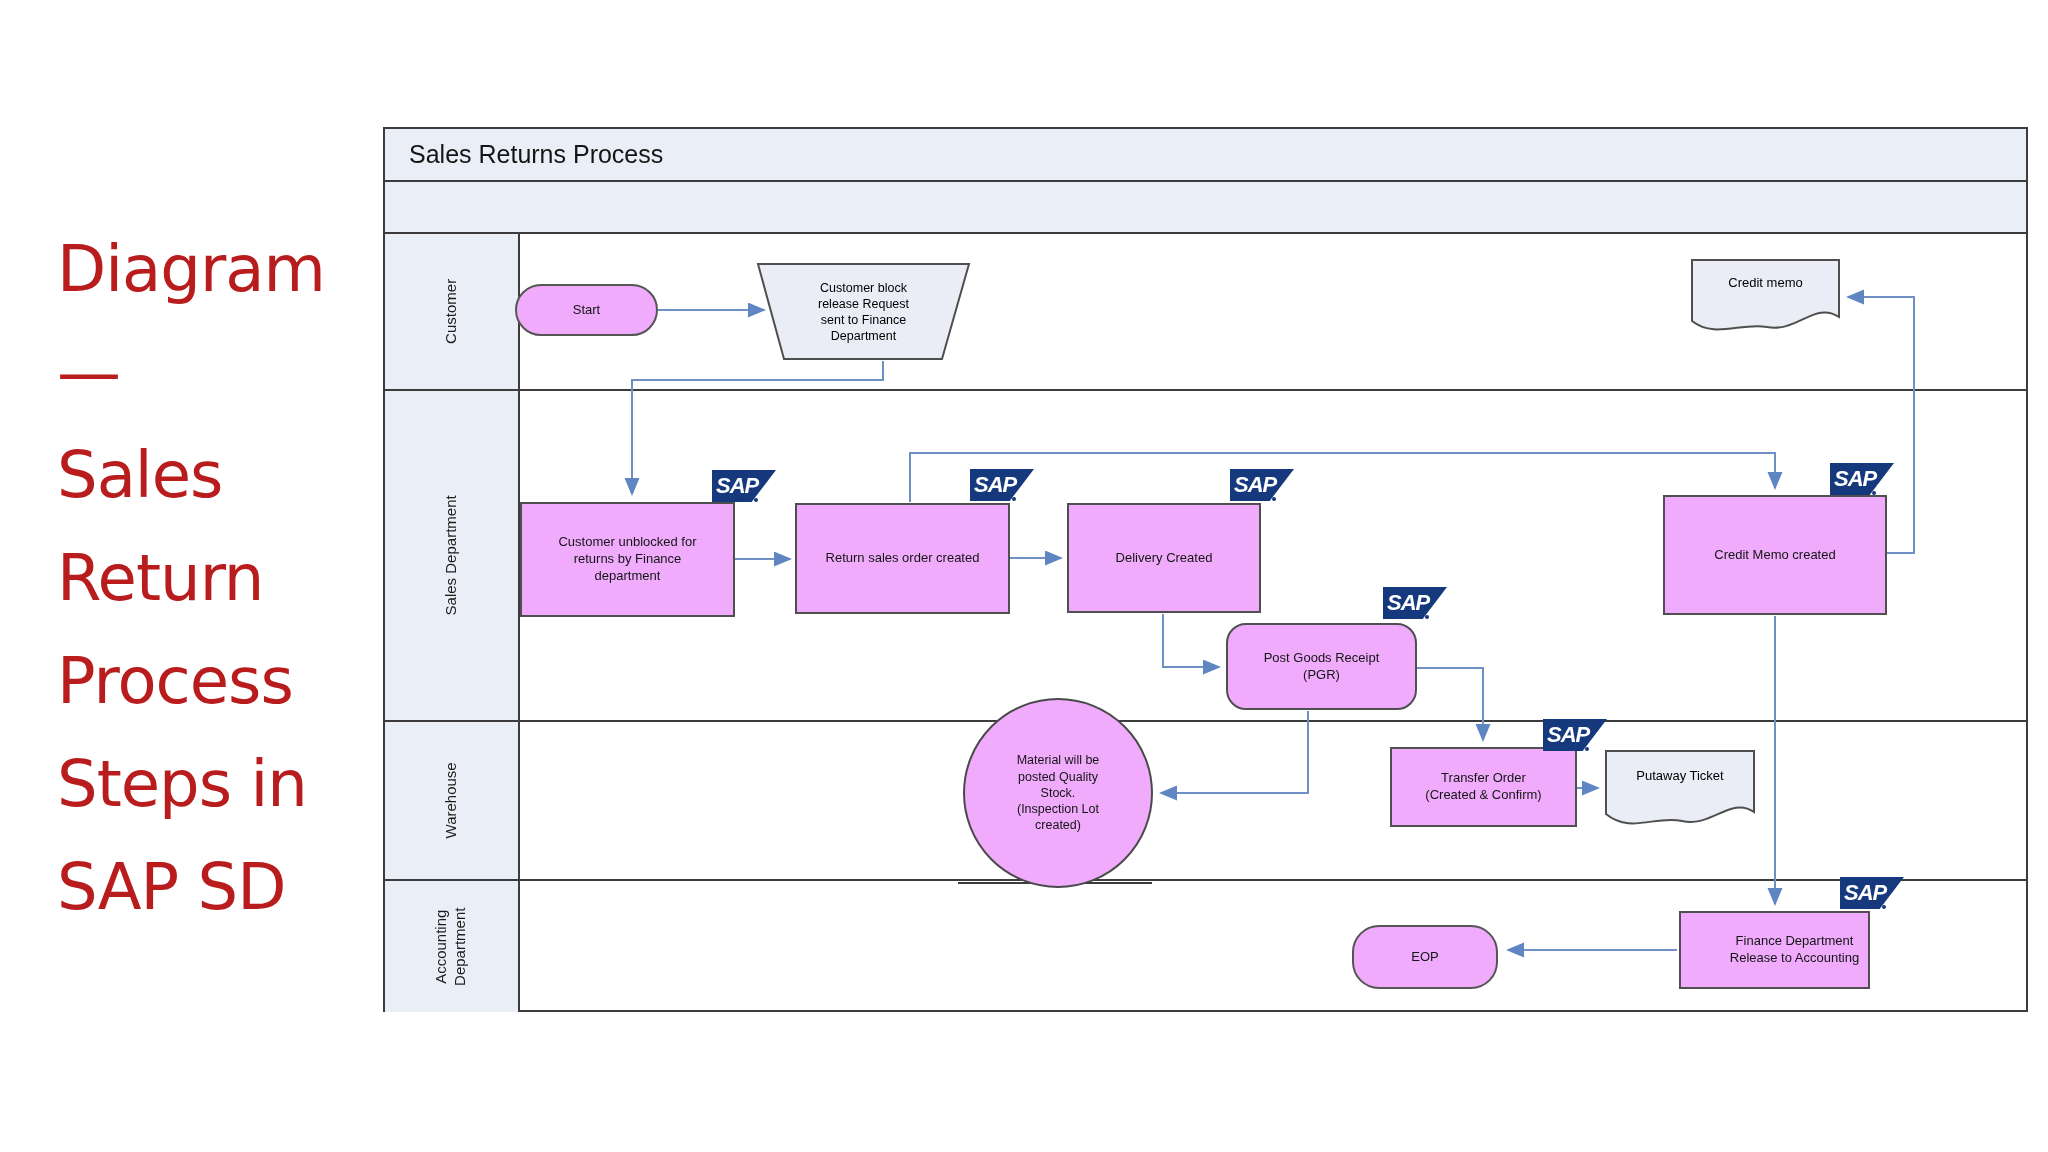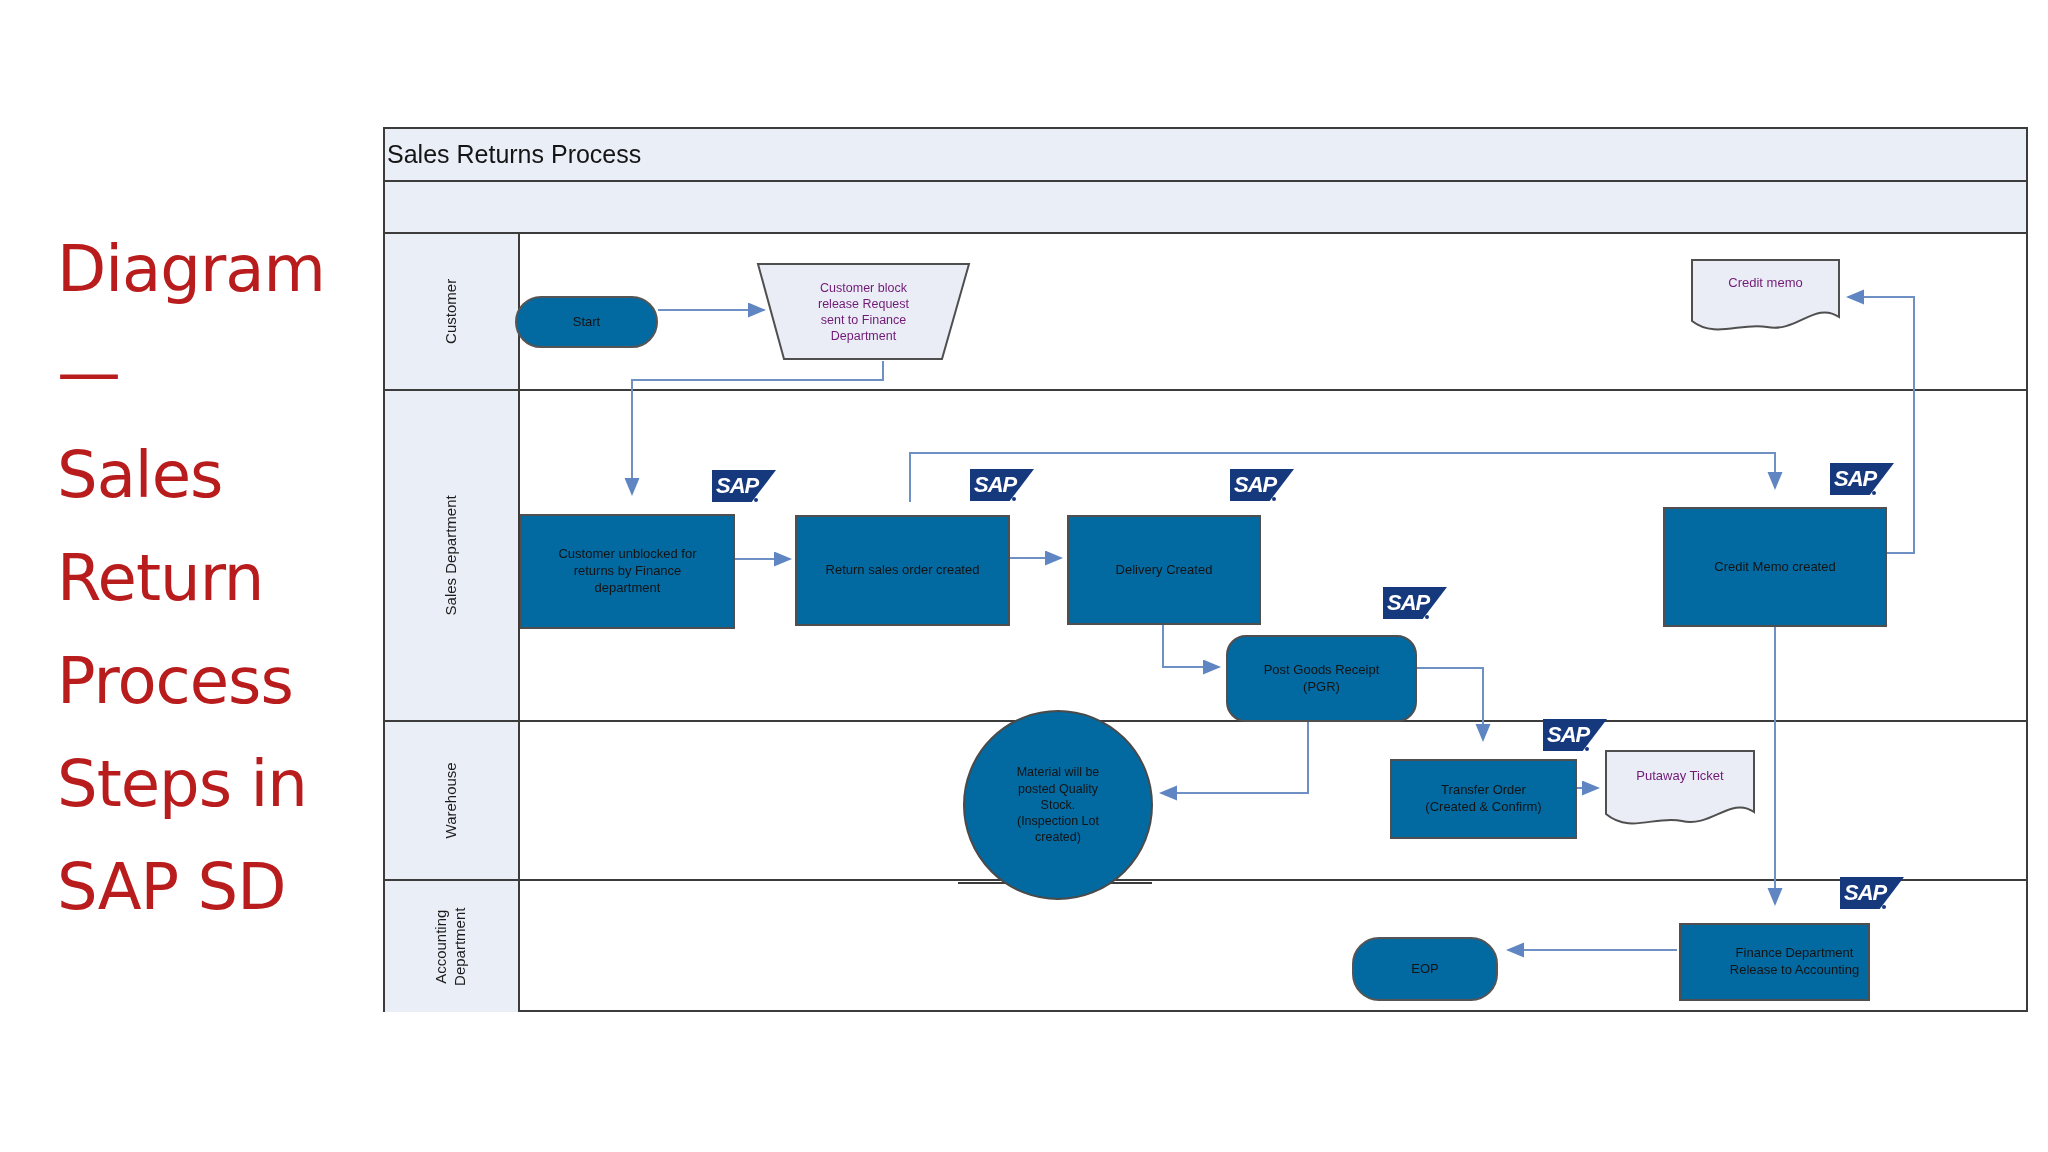--- a/index.html
+++ b/index.html
@@ -10,40 +10,40 @@
   #side-title{position:absolute;left:57px;top:218px;width:300px;
               font-family:"DejaVu Sans",sans-serif;font-size:64px;line-height:103px;
               color:#b91c1c;font-weight:500;letter-spacing:-1px;}
   #side-title .line{white-space:nowrap;}
 
   
   .frame{position:absolute;left:383px;top:127px;width:1645px;height:885px;
          border:2px solid #3c3c3c;background:#ffffff;box-sizing:border-box;}
   .frame-row{position:absolute;left:0;width:100%;box-sizing:border-box;background:#eaeef7;}
   #title-row{top:0;height:53px;border-bottom:2px solid #3c3c3c;display:flex;align-items:center;}
-  #title-row .t{font-size:25px;color:#151515;padding-left:2px;}
+  #title-row .t{font-size:25px;color:#151515;padding-left:24px;}
   #band-row{top:53px;height:52px;border-bottom:2px solid #3c3c3c;}
   .lane{position:absolute;left:0;width:100%;box-sizing:border-box;}
   .lane + .lane{border-top:2px solid #3c3c3c;}
   .lane-label-cell{position:absolute;left:0;top:0;bottom:0;width:135px;background:#eaeef7;
                    border-right:2px solid #3c3c3c;box-sizing:border-box;
                    display:flex;align-items:center;justify-content:center;}
   .lane-label{transform:rotate(-90deg);font-size:15px;line-height:1.25;color:#1c1c1c;
               text-align:center;white-space:nowrap;}
   .lane-label.wrap{white-space:pre-line;}
 
   
-  .rect-node{position:absolute;background:#0369a1;border:2px solid #4f4f4f;box-sizing:border-box;
+  .rect-node{position:absolute;background:#f0abfc;border:2px solid #4f4f4f;box-sizing:border-box;
              display:flex;align-items:center;justify-content:center;text-align:center;
-             font-size:13px;line-height:1.3;white-space:pre-line;color:#141414;margin-top:12px;}
+             font-size:13px;line-height:1.3;white-space:pre-line;color:#141414;}
   .oval-node{border-radius:27px;border-color:#555;}
   .circle-node{border-radius:50%;font-size:12.5px;border-color:#4a4a4a;}
   .node-svg{position:absolute;overflow:visible;}
   .svg-label{position:absolute;display:flex;align-items:center;justify-content:center;
-             text-align:center;font-size:12.5px;line-height:1.3;white-space:pre-line;color:#701a75;}
+             text-align:center;font-size:12.5px;line-height:1.3;white-space:pre-line;color:#000000;}
 
   
   .sap-logo{position:absolute;width:64px;height:32px;}
   .sap-logo .bg{position:absolute;left:0;top:0;width:100%;height:100%;background:#16397e;
                 clip-path:polygon(0 0,100% 0,62% 100%,0 100%);}
   .sap-logo .txt{position:absolute;left:4px;top:3px;color:#ffffff;font-weight:bold;
                  font-style:italic;font-size:22px;letter-spacing:-1px;}
   .sap-logo .dot{position:absolute;right:18px;bottom:0;width:4px;height:4px;border-radius:50%;
                  background:#16397e;}
 

